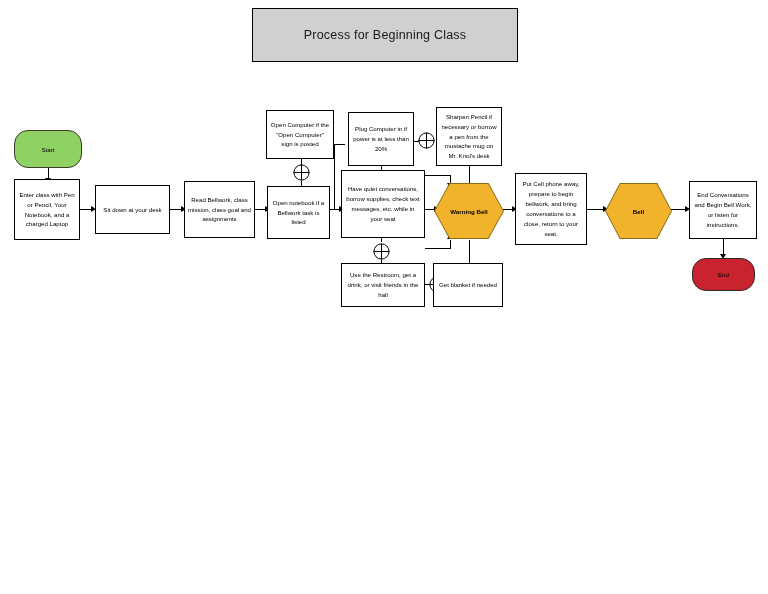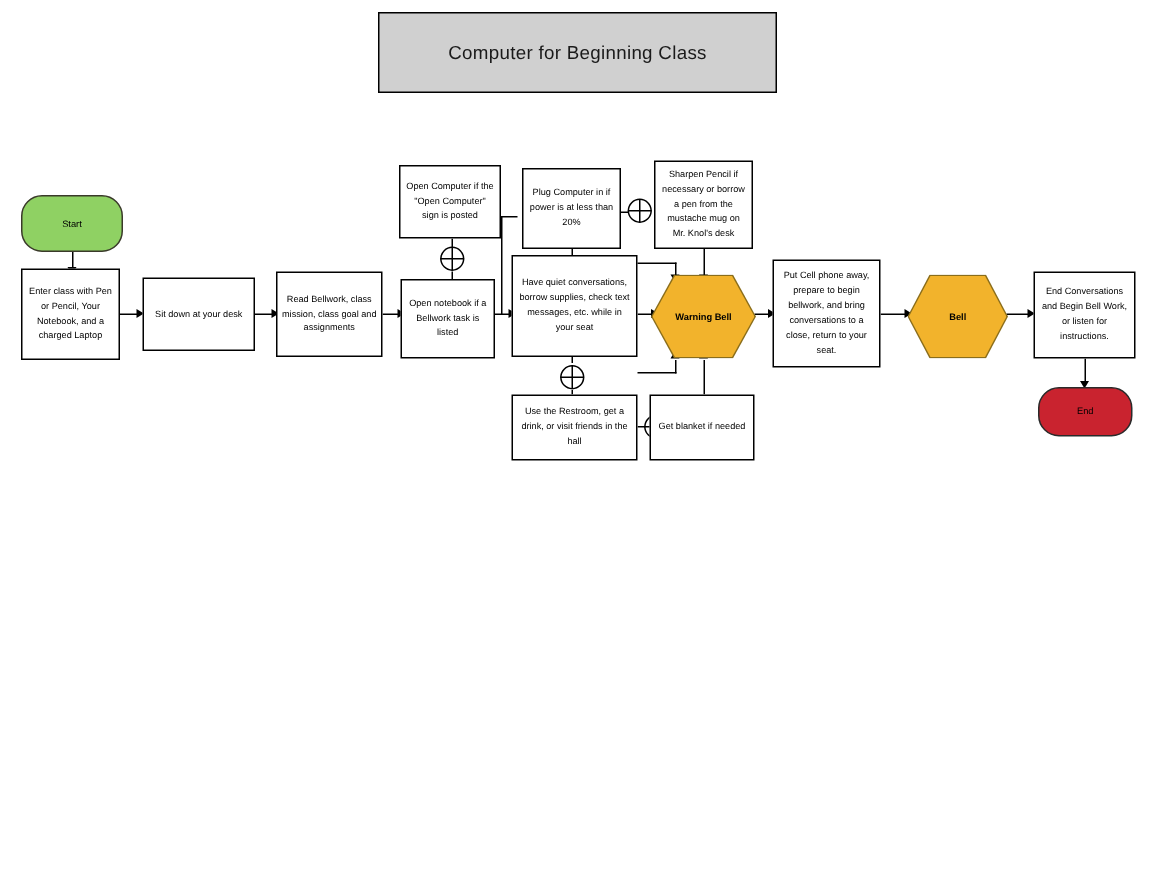--- a/index.html
+++ b/index.html
@@ -61,21 +61,21 @@
 
   
   .junc{position:absolute;width:17px;height:17px;}
   .junc svg{display:block;}
 </style>
 </head>
 <body>
 
 <div id="canvas">
 
-  <div class="title-box">Computer for Beginning Class</div>
+  <div class="title-box">Process for Beginning Class</div>
 
   <div class="ln lnv" style="left:48px;top:168px;height:11px;"></div>
   <div class="arrow ar-d" style="left:44.8px;top:178px;"></div>
 
   <div class="ln lnh" style="left:80px;top:209px;width:13px;"></div>
   <div class="arrow ar-r" style="left:91px;top:205.8px;"></div>
 
   <div class="ln lnh" style="left:170px;top:209px;width:13px;"></div>
   <div class="arrow ar-r" style="left:181px;top:205.8px;"></div>
 

